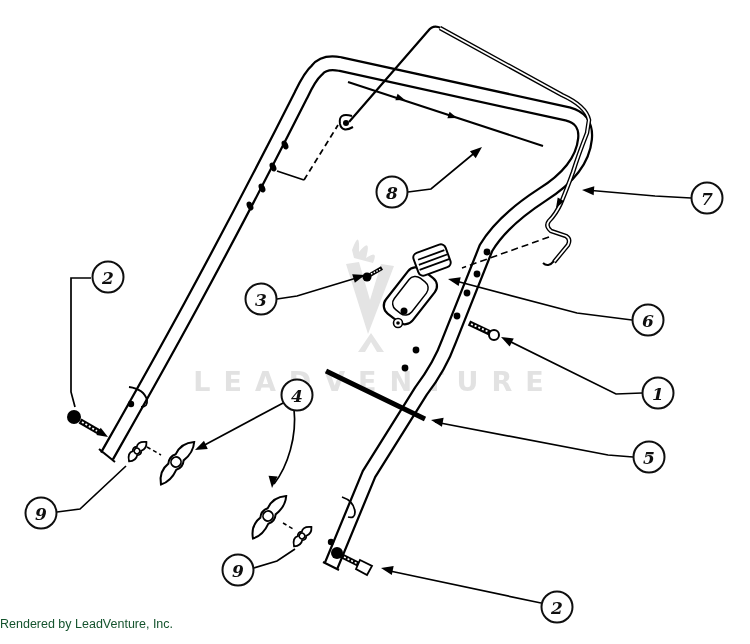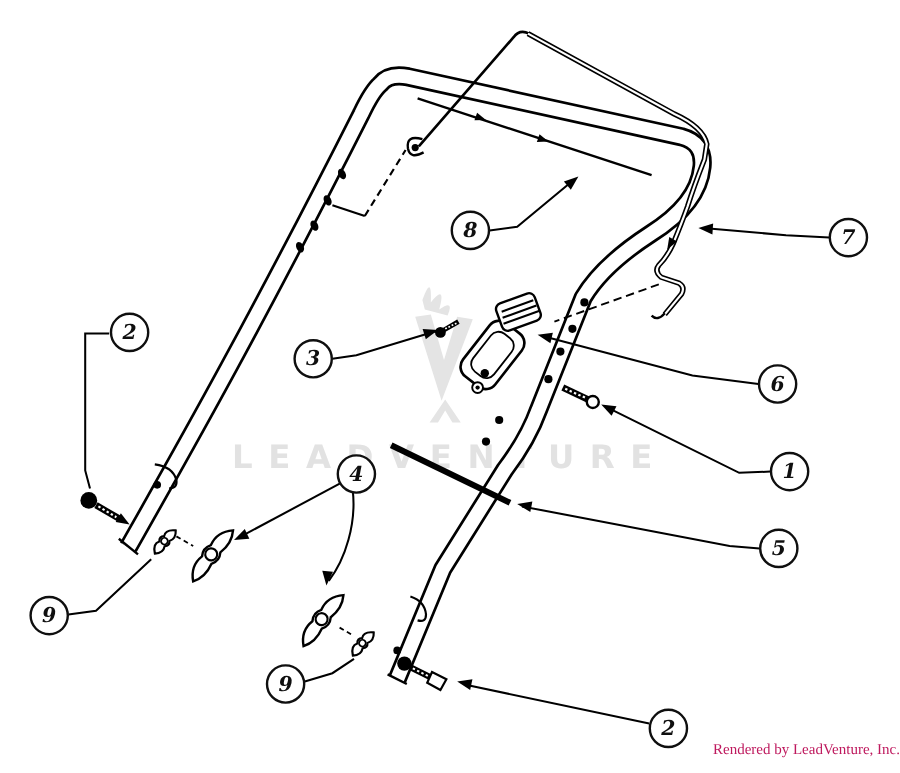--- a/index.html
+++ b/index.html
@@ -16,22 +16,22 @@
   svg.art{position:absolute;left:0;top:0;z-index:1;}
   .callout-layer{position:absolute;left:0;top:0;width:100%;height:100%;z-index:2;}
   .callout{
     position:absolute;width:33px;height:33px;box-sizing:border-box;
     border:2.5px solid #0f0f0f;border-radius:50%;background:#ffffff;
     transform:translate(-50%,-50%);display:flex;align-items:center;justify-content:center;
     font-family:"DejaVu Serif",serif;font-style:italic;font-weight:600;
     font-size:17px;color:#0f0f0f;cursor:pointer;
   }
   .footer{
-    position:absolute;left:0;right:0;top:617px;text-align:right;z-index:3;
-    font-family:Liberation Serif, serif;font-size:12.5px;color:#be185d;
+    position:absolute;left:0;right:0;top:617px;text-align:left;z-index:3;
+    font-family:Liberation Sans, sans-serif;font-size:12.5px;color:#14532d;
   }
 </style>
 </head>
 <body>
 
 <div class="stage">
 
   <div class="watermark-text">LEADVENTURE</div>
 
   <svg class="art" width="750" height="644" viewBox="0 0 750 644">

